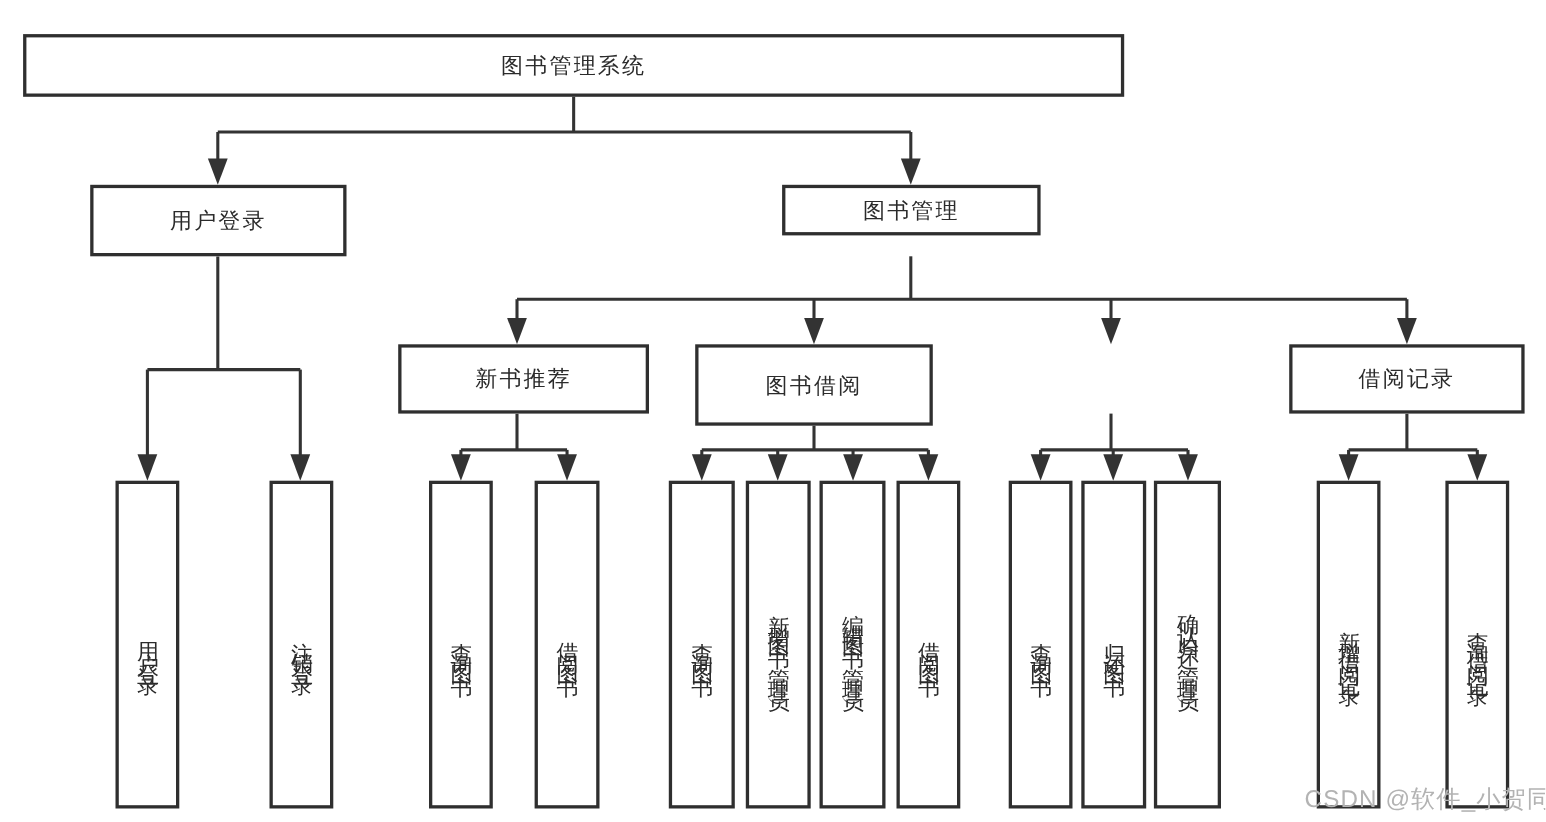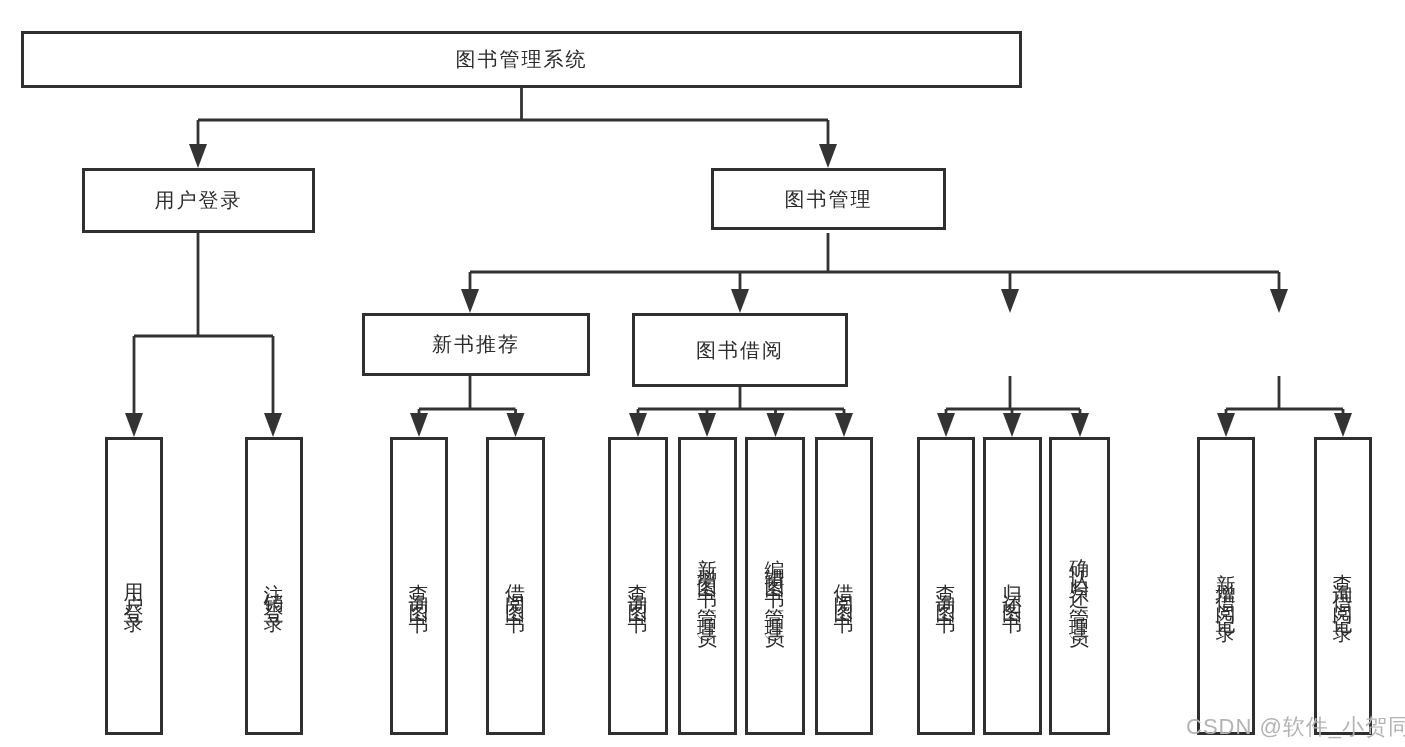--- a/index.html
+++ b/index.html
@@ -121,24 +121,25 @@
       <polygon points="1003,413 1021,413 1012,437"></polygon>
       <polygon points="1071,413 1089,413 1080,437"></polygon>
       <polygon points="1217,413 1235,413 1226,437"></polygon>
       <polygon points="1334,413 1352,413 1343,437"></polygon>
     </g>
   </svg>
 
   <div class="node" style="left:21px; top:31px; width:1001px; height:57px;">图书管理系统</div>
 
   <div class="node" style="left:82px; top:168px; width:233px; height:65px;">用户登录</div>
-  <div class="node" style="left:711px; top:168px; width:235px; height:62px;">图书管理</div>
+  <div class="node" style="left:711px; top:168px; width:235px; height:46px;">图书管理</div>
 
   <div class="node" style="left:362px; top:313px; width:228px; height:63px;">新书推荐</div>
   <div class="node" style="left:632px; top:313px; width:216px; height:74px;">图书借阅</div>
+  <div class="node" style="left:1172px; top:313px; width:214px; height:63px;">借阅记录</div>
 
   <div class="node vert" style="left:105px; top:437px; width:58px; height:298px;">用户登录</div>
   <div class="node vert" style="left:245px; top:437px; width:58px; height:298px;">注销登录</div>
 
   <div class="node vert" style="left:390px; top:437px; width:58px; height:298px;">查询图书</div>
   <div class="node vert" style="left:486px; top:437px; width:59px; height:298px;">借阅图书</div>
 
   <div class="node vert" style="left:608px; top:437px; width:60px; height:298px;">查询图书</div>
   <div class="node vert" style="left:678px; top:437px; width:59px; height:298px;">新增图书（管理员）</div>
   <div class="node vert" style="left:745px; top:437px; width:60px; height:298px;">编辑图书（管理员）</div>

